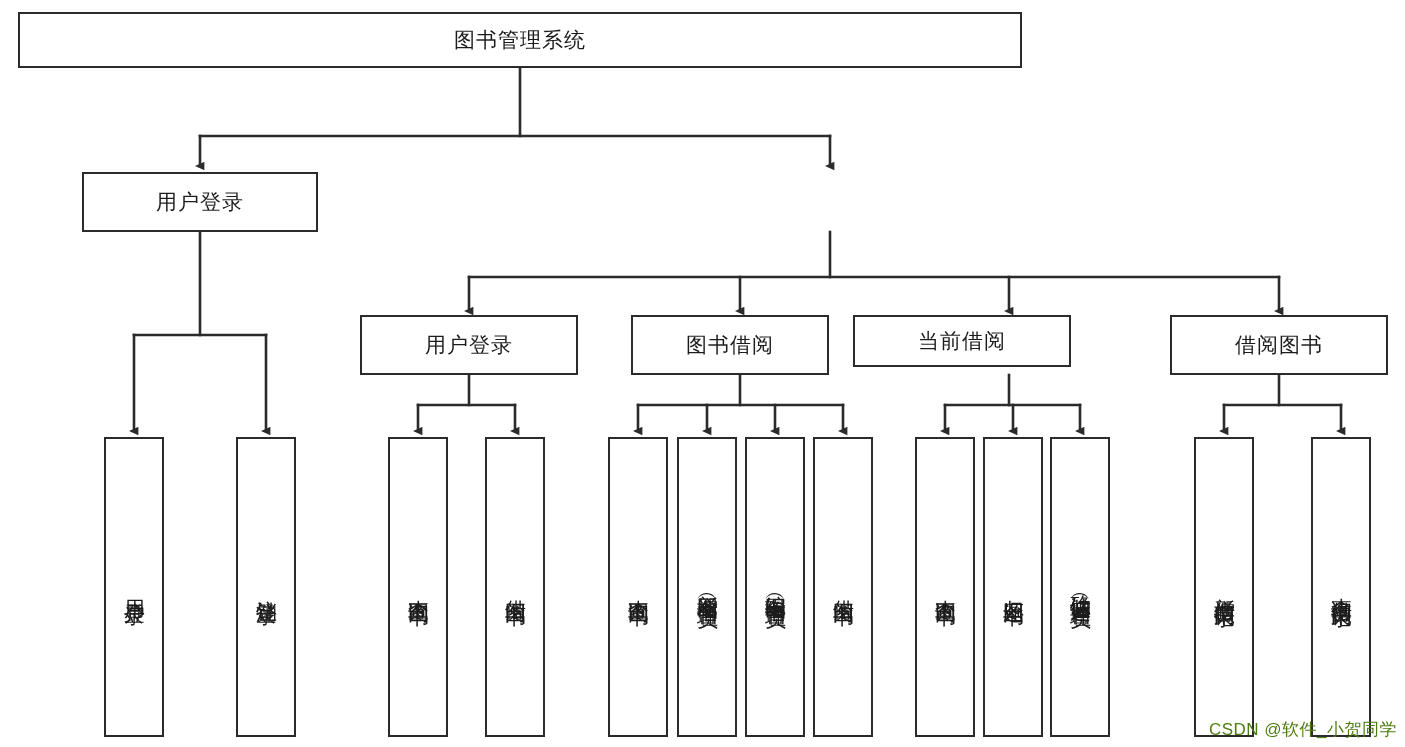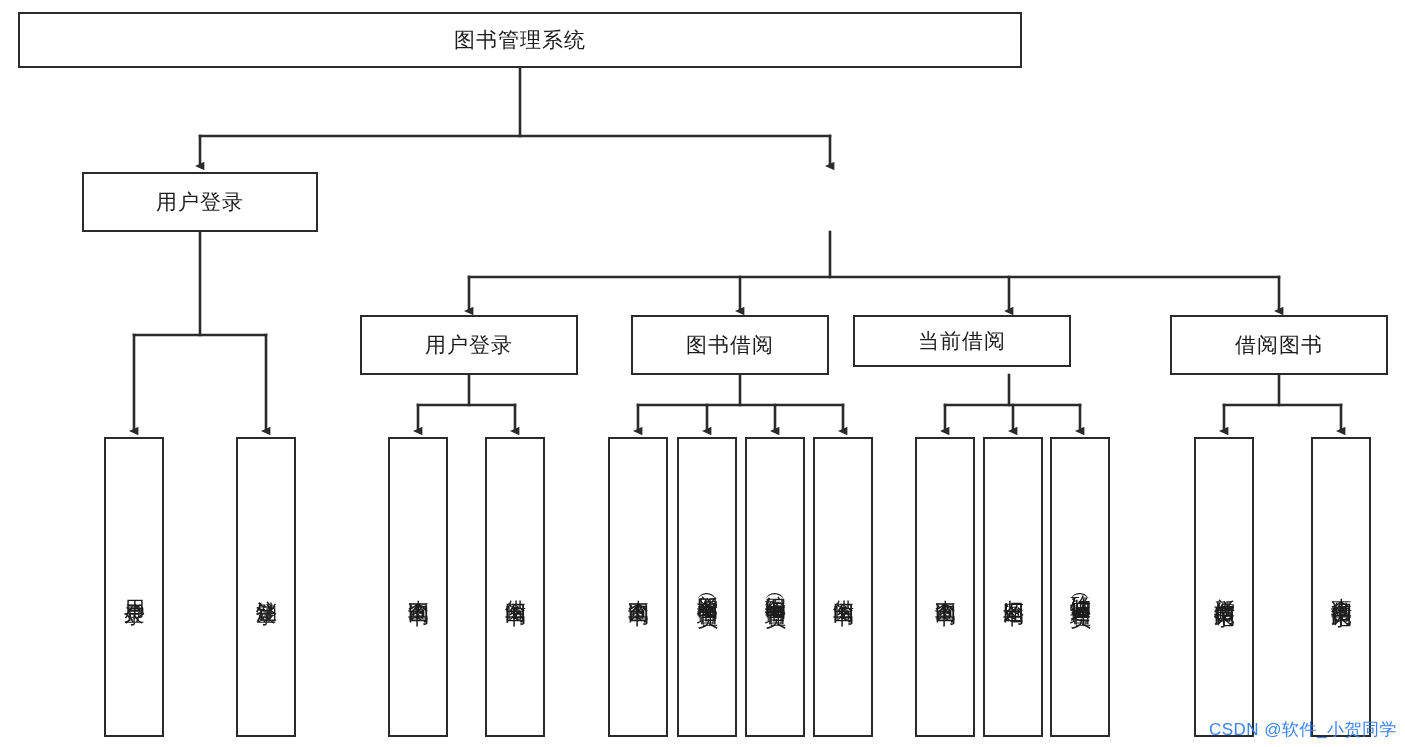--- a/index.html
+++ b/index.html
@@ -54,21 +54,21 @@
     text-orientation: upright;
     white-space: normal;
     max-height: 286px;
     display: block;
   }
   #watermark {
     position: absolute;
     right: 8px;
     bottom: 6px;
     font-size: 17px;
-    color: #3b82f6;
+    color: #4d7c0f;
     letter-spacing: 0.5px;
     white-space: nowrap;
   }
 </style>
 </head>
 <body>
 
 <div id="diagram-root">
 
   <svg id="edge-layer" viewBox="0 0 1405 747" width="1405" height="747" xmlns="http://www.w3.org/2000/svg">

